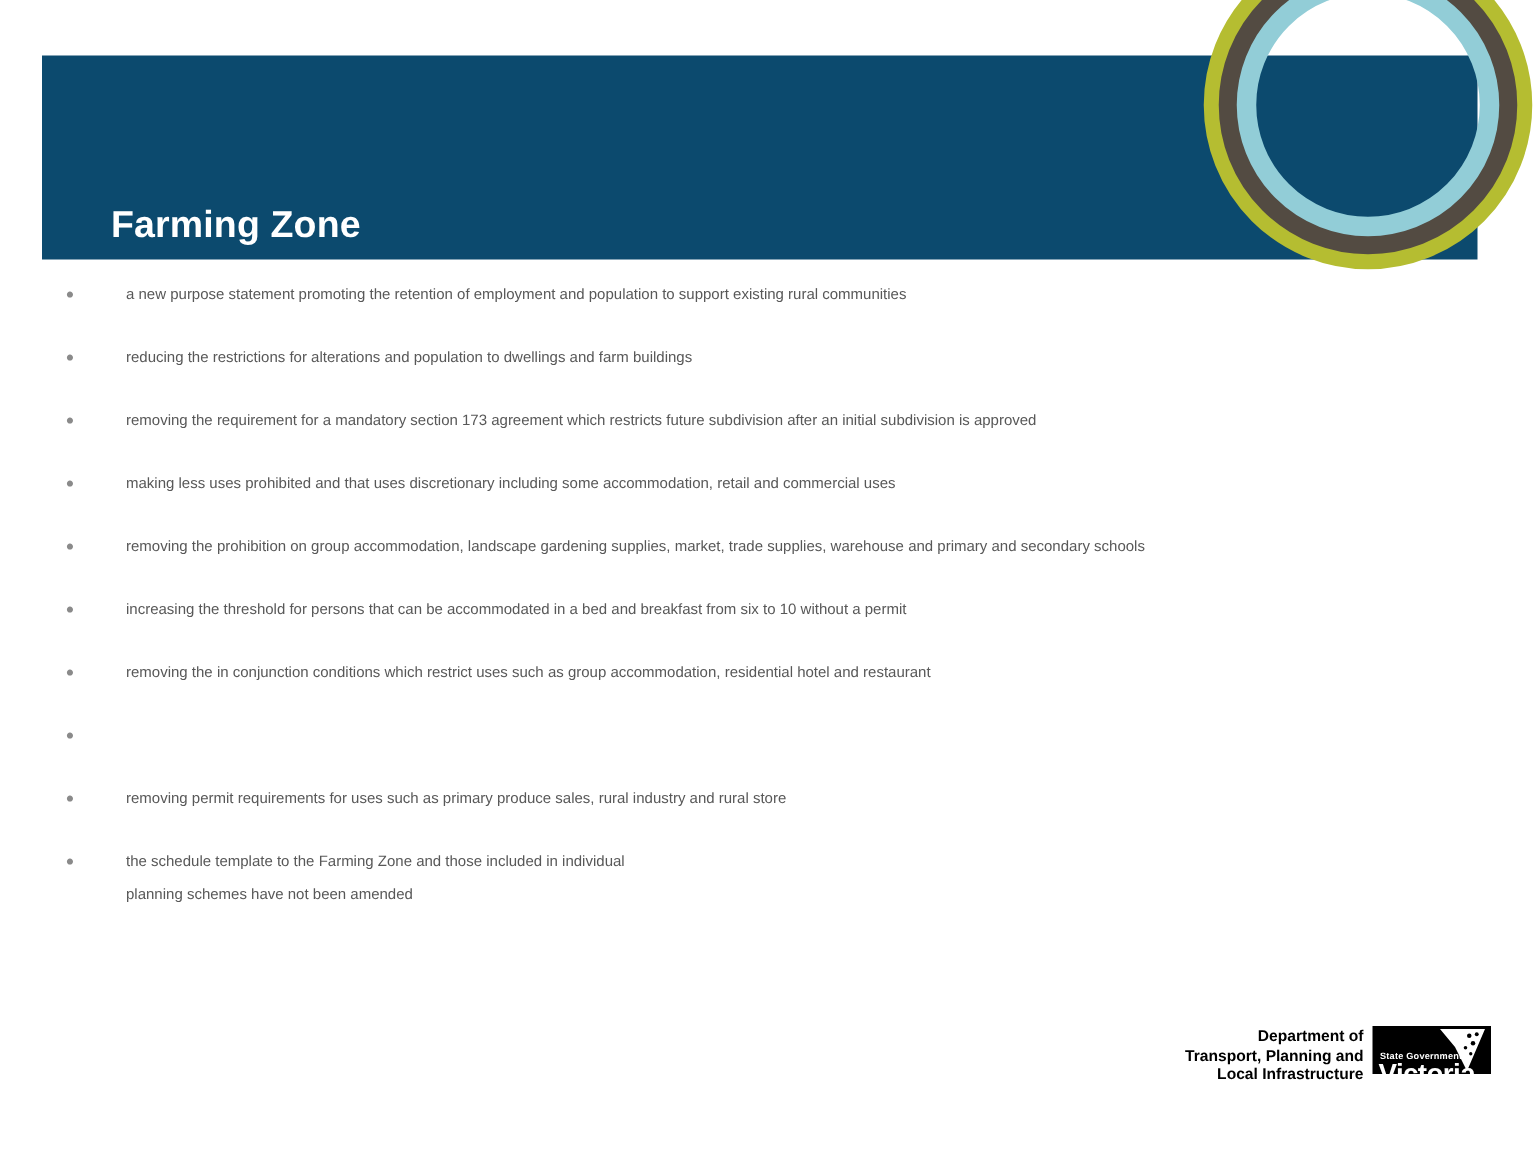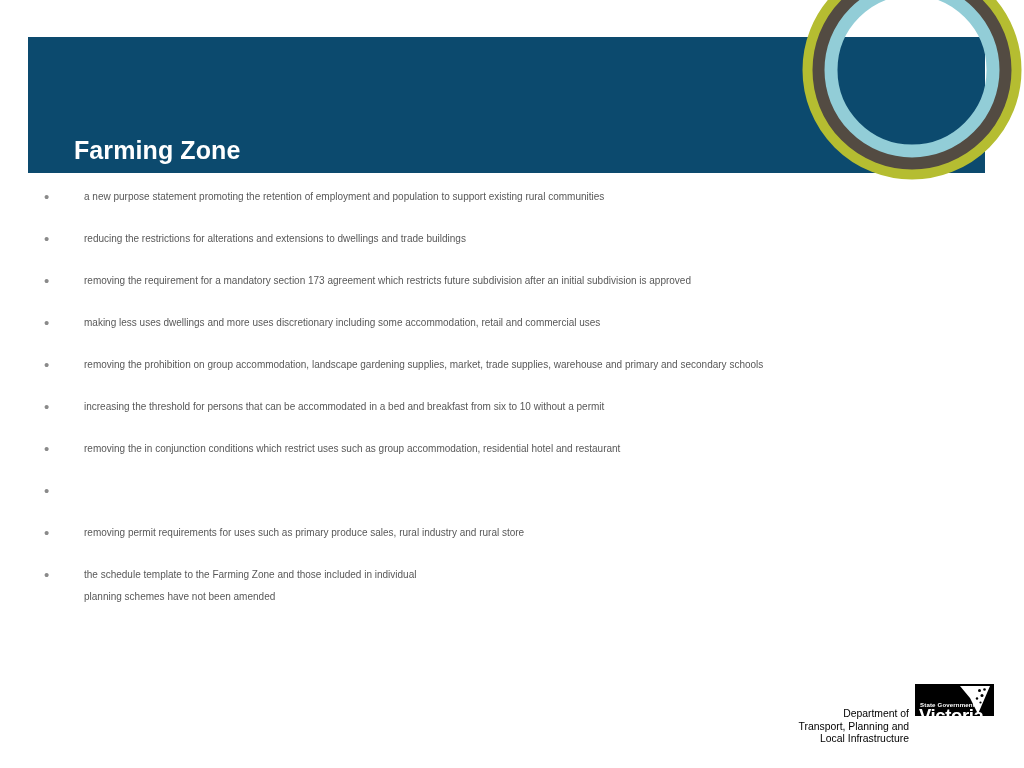--- a/index.html
+++ b/index.html
@@ -108,26 +108,25 @@
     display: flex;
     align-items: flex-start;
     justify-content: flex-end;
     z-index: 4;
   }
 
   #dept-name {
     text-align: right;
     color: #000000;
     font-size: 10.4px;
-    font-weight: normal;
+    font-weight: bold;
     line-height: 12.6px;
     padding-top: 2px;
     padding-right: 6px;
     white-space: pre-line;
-    margin-top: 22px;
   }
 
   #vic-logo {
     position: relative;
     width: 79px;
     height: 32px;
     background: #000000;
     flex: 0 0 auto;
     overflow: hidden;
   }
@@ -183,31 +182,31 @@
 
   <div id="bullet-list">
 
     <div class="bullet-row">
       <span class="bullet-marker">•</span>
       <span class="bullet-text">a new purpose statement promoting the retention of employment and population to support existing rural communities</span>
     </div>
 
     <div class="bullet-row">
       <span class="bullet-marker">•</span>
-      <span class="bullet-text">reducing the restrictions for alterations and extensions to dwellings and trade buildings</span>
+      <span class="bullet-text">reducing the restrictions for alterations and population to dwellings and farm buildings</span>
     </div>
 
     <div class="bullet-row">
       <span class="bullet-marker">•</span>
       <span class="bullet-text">removing the requirement for a mandatory section 173 agreement which restricts future subdivision after an initial subdivision is approved</span>
     </div>
 
     <div class="bullet-row">
       <span class="bullet-marker">•</span>
-      <span class="bullet-text">making less uses dwellings and more uses discretionary including some accommodation, retail and commercial uses</span>
+      <span class="bullet-text">making less uses prohibited and that uses discretionary including some accommodation, retail and commercial uses</span>
     </div>
 
     <div class="bullet-row">
       <span class="bullet-marker">•</span>
       <span class="bullet-text">removing the prohibition on group accommodation, landscape gardening supplies, market, trade supplies, warehouse and primary and secondary schools</span>
     </div>
 
     <div class="bullet-row">
       <span class="bullet-marker">•</span>
       <span class="bullet-text">increasing the threshold for persons that can be accommodated in a bed and breakfast from six to 10 without a permit</span>

